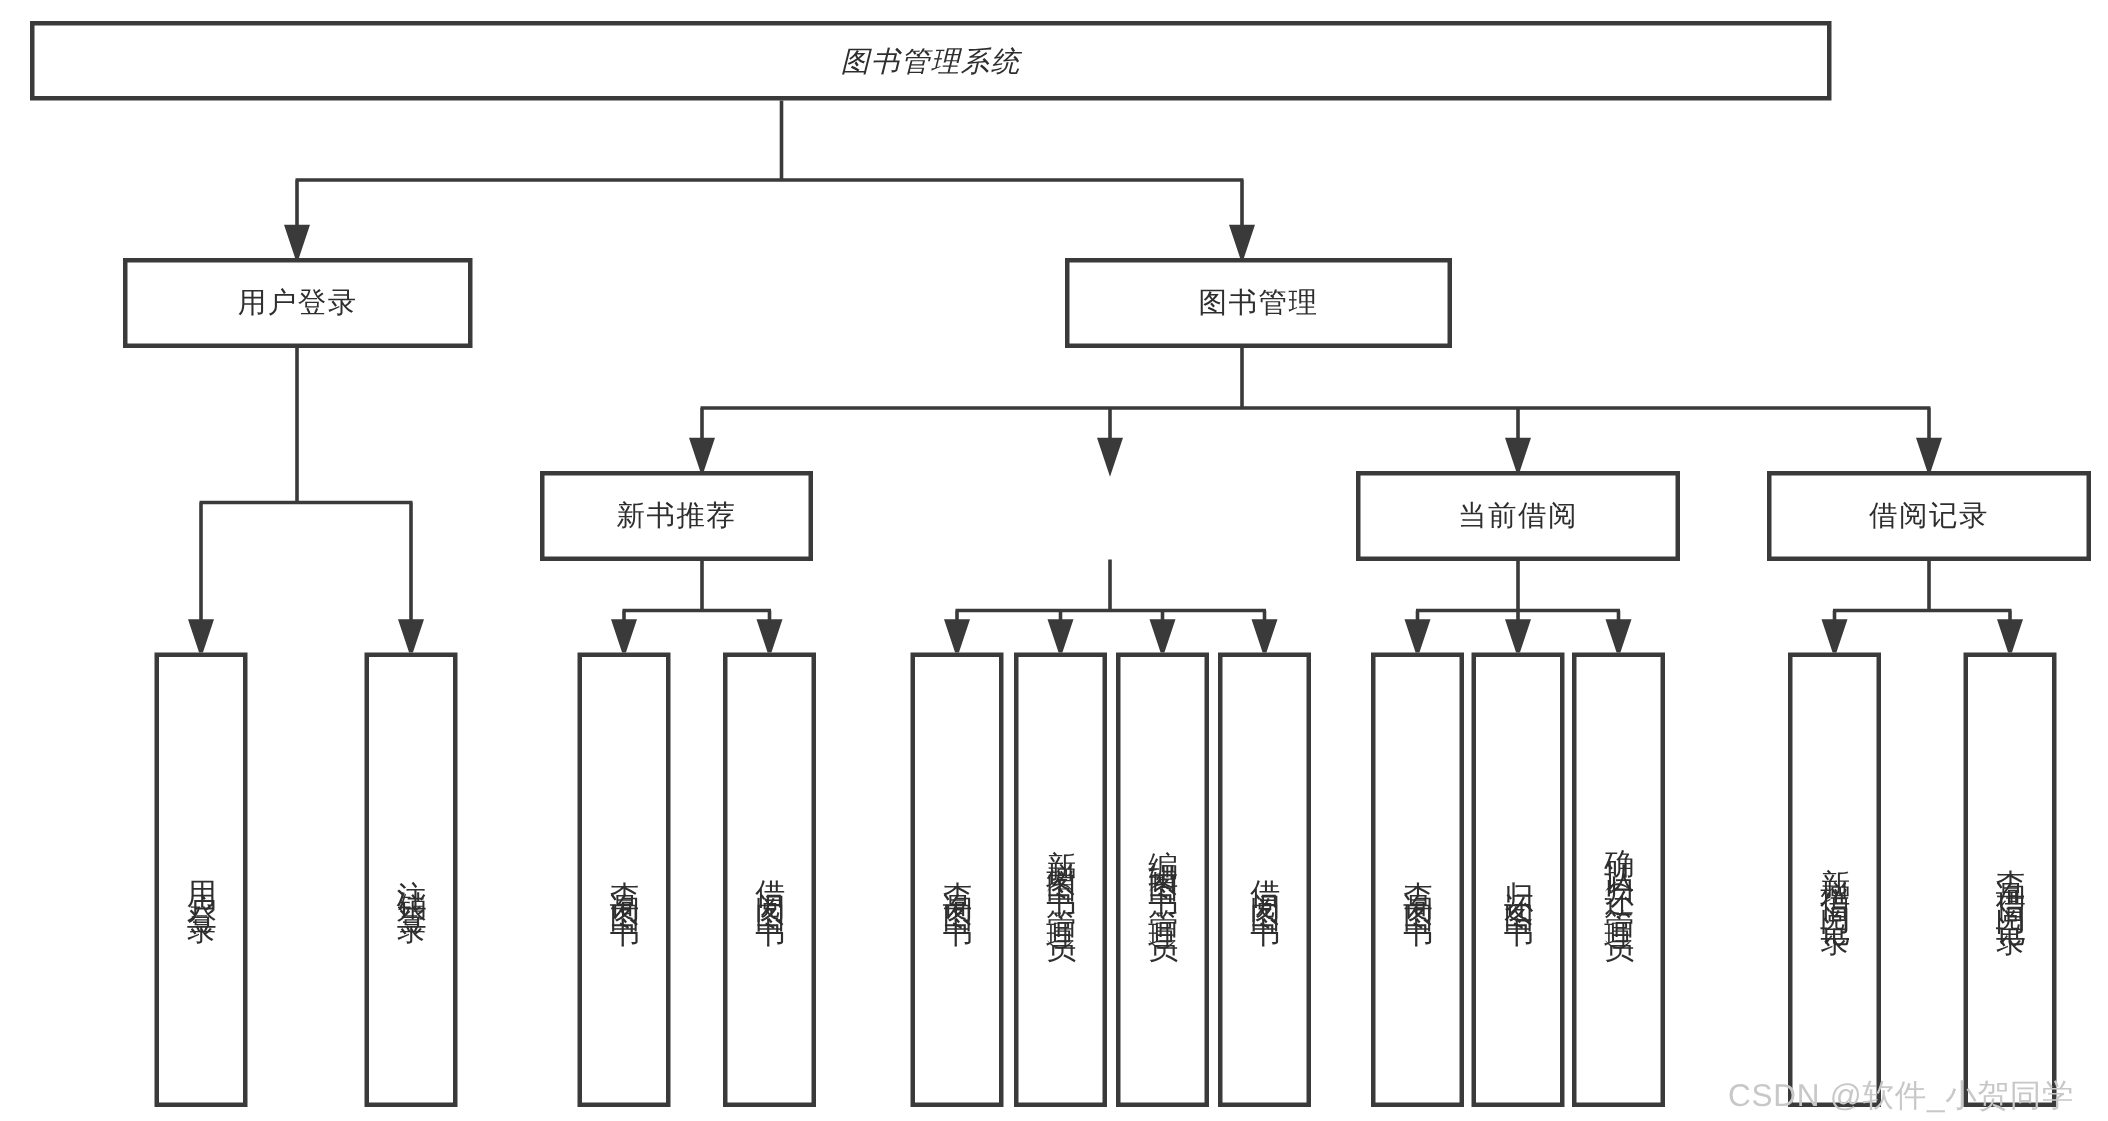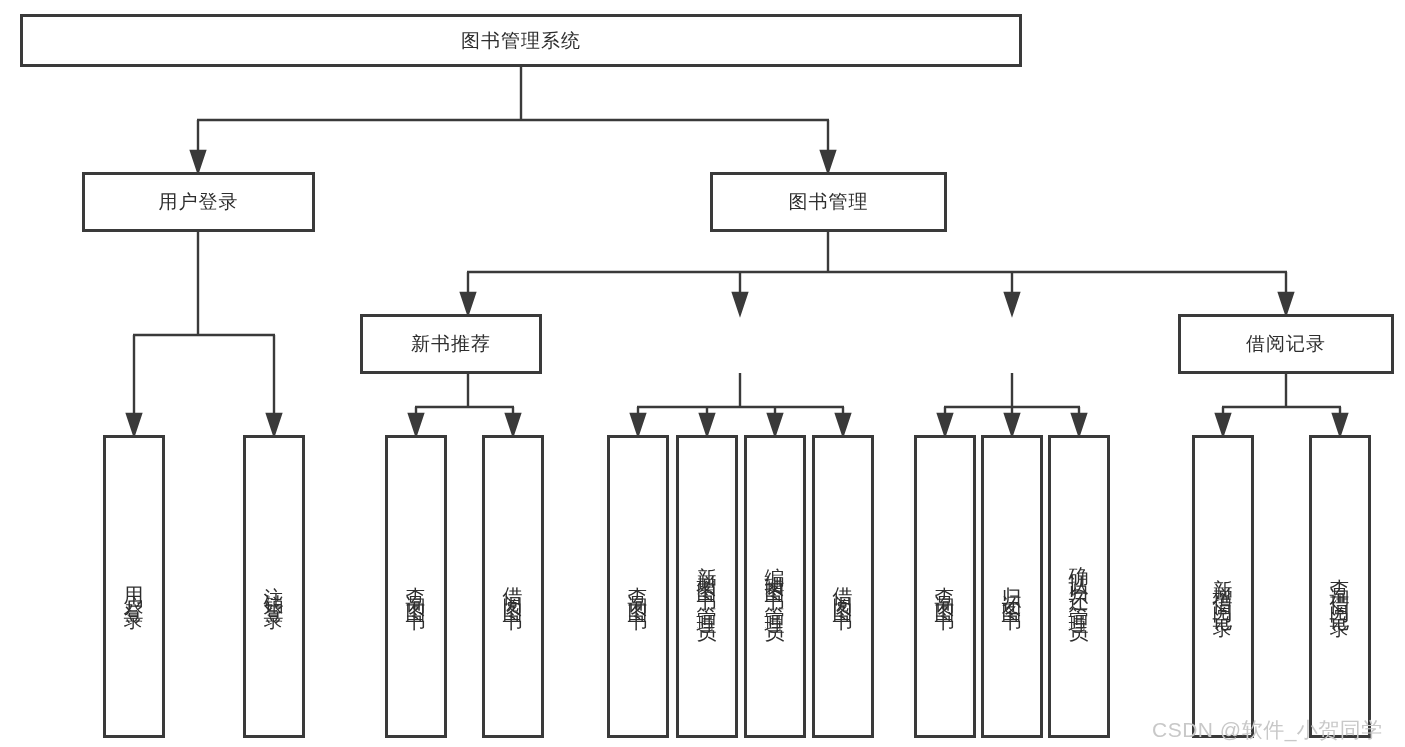--- a/index.html
+++ b/index.html
@@ -28,24 +28,24 @@
   .h{font-size:19px;letter-spacing:1px;}
   .v{
     writing-mode:vertical-rl;
     text-orientation:mixed;
     font-size:20px;
     letter-spacing:8px;
     line-height:1;
     top:435px;width:62px;height:303px;
   }
   
-  .b-root{left:20px;top:14px;width:1002px;height:53px;}
+  .b-root{left:20px;top:14px;width:1201px;height:53px;font-style:italic;}
   
   .b-user{left:82px;top:172px;width:233px;height:60px;}
-  .b-mgmt{left:710px;top:172px;width:237px;height:60px;}
+  .b-mgmt{left:710px;top:172px;width:258px;height:60px;}
   
   .b-l3a{left:360px;top:314px;width:182px;height:60px;}
   .b-l3b{left:632px;top:314px;width:216px;height:60px;}
   .b-l3c{left:904px;top:314px;width:216px;height:60px;}
   .b-l3d{left:1178px;top:314px;width:216px;height:60px;}
   
   .b-u1{left:103px;} .b-u2{left:243px;}
   .b-a1{left:385px;} .b-a2{left:482px;}
   .b-b1{left:607px;} .b-b2{left:676px;} .b-b3{left:744px;} .b-b4{left:812px;}
   .b-c1{left:914px;} .b-c2{left:981px;} .b-c3{left:1048px;}
@@ -108,20 +108,21 @@
       </g>
     </g>
   </svg>
 
   <div class="node h b-root">图书管理系统</div>
 
   <div class="node h b-user">用户登录</div>
   <div class="node h b-mgmt">图书管理</div>
 
   <div class="node h b-l3a">新书推荐</div>
+  <div class="node h b-l3c">当前借阅</div>
   <div class="node h b-l3d">借阅记录</div>
 
   <div class="node v b-u1">用户登录</div>
   <div class="node v b-u2">注销登录</div>
 
   <div class="node v b-a1">查询图书</div>
   <div class="node v b-a2">借阅图书</div>
 
   <div class="node v b-b1">查询图书</div>
   <div class="node v b-b2">新增图书（管理员）</div>

